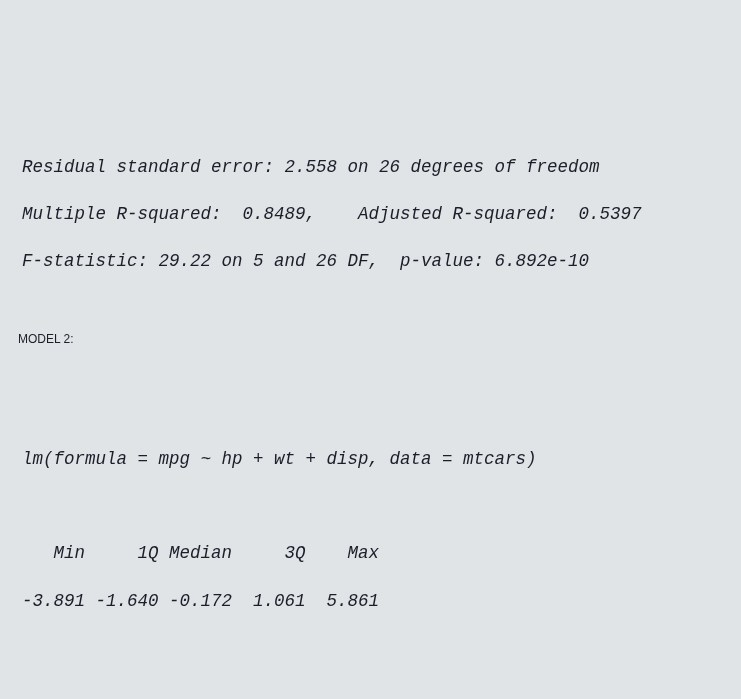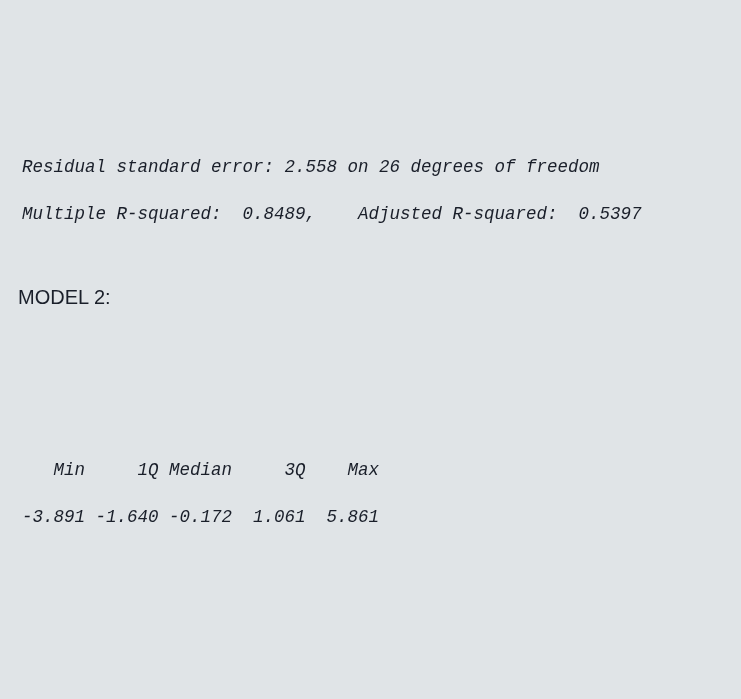--- a/index.html
+++ b/index.html
@@ -14,37 +14,39 @@
     line-height: 1.35;
     white-space: pre;
     overflow: hidden;
   }
   .page {
     padding: 14px 18px 18px 22px;
   }
   .block { white-space: pre; font-style: italic; }
   .model-label {
     font-family: Arial, Helvetica, sans-serif;
-    font-size: 20px;
+    font-size: 12px;
     white-space: pre;
     margin: 10px 0 6px -4px;
   }
 </style>
 </head>
 <body>
 
 
 
 <div class="page">
 <div class="block">Residual standard error: 2.558 on 26 degrees of freedom</div>
 <div class="block">Multiple R-squared:  0.8489,    Adjusted R-squared:  0.5397</div>
+<div class="block">F-statistic: 29.22 on 5 and 26 DF,  p-value: 6.892e-10</div>
 
 <div class="model-label">MODEL 2:</div>
 
 <div class="block"> </div>
+<div class="block">lm(formula = mpg ~ hp + wt + disp, data = mtcars)</div>
 <div class="block"> </div>
 <div class="block">   Min     1Q Median     3Q    Max</div>
 <div class="block">-3.891 -1.640 -0.172  1.061  5.861</div>
 
 
 
 
 
 
 

